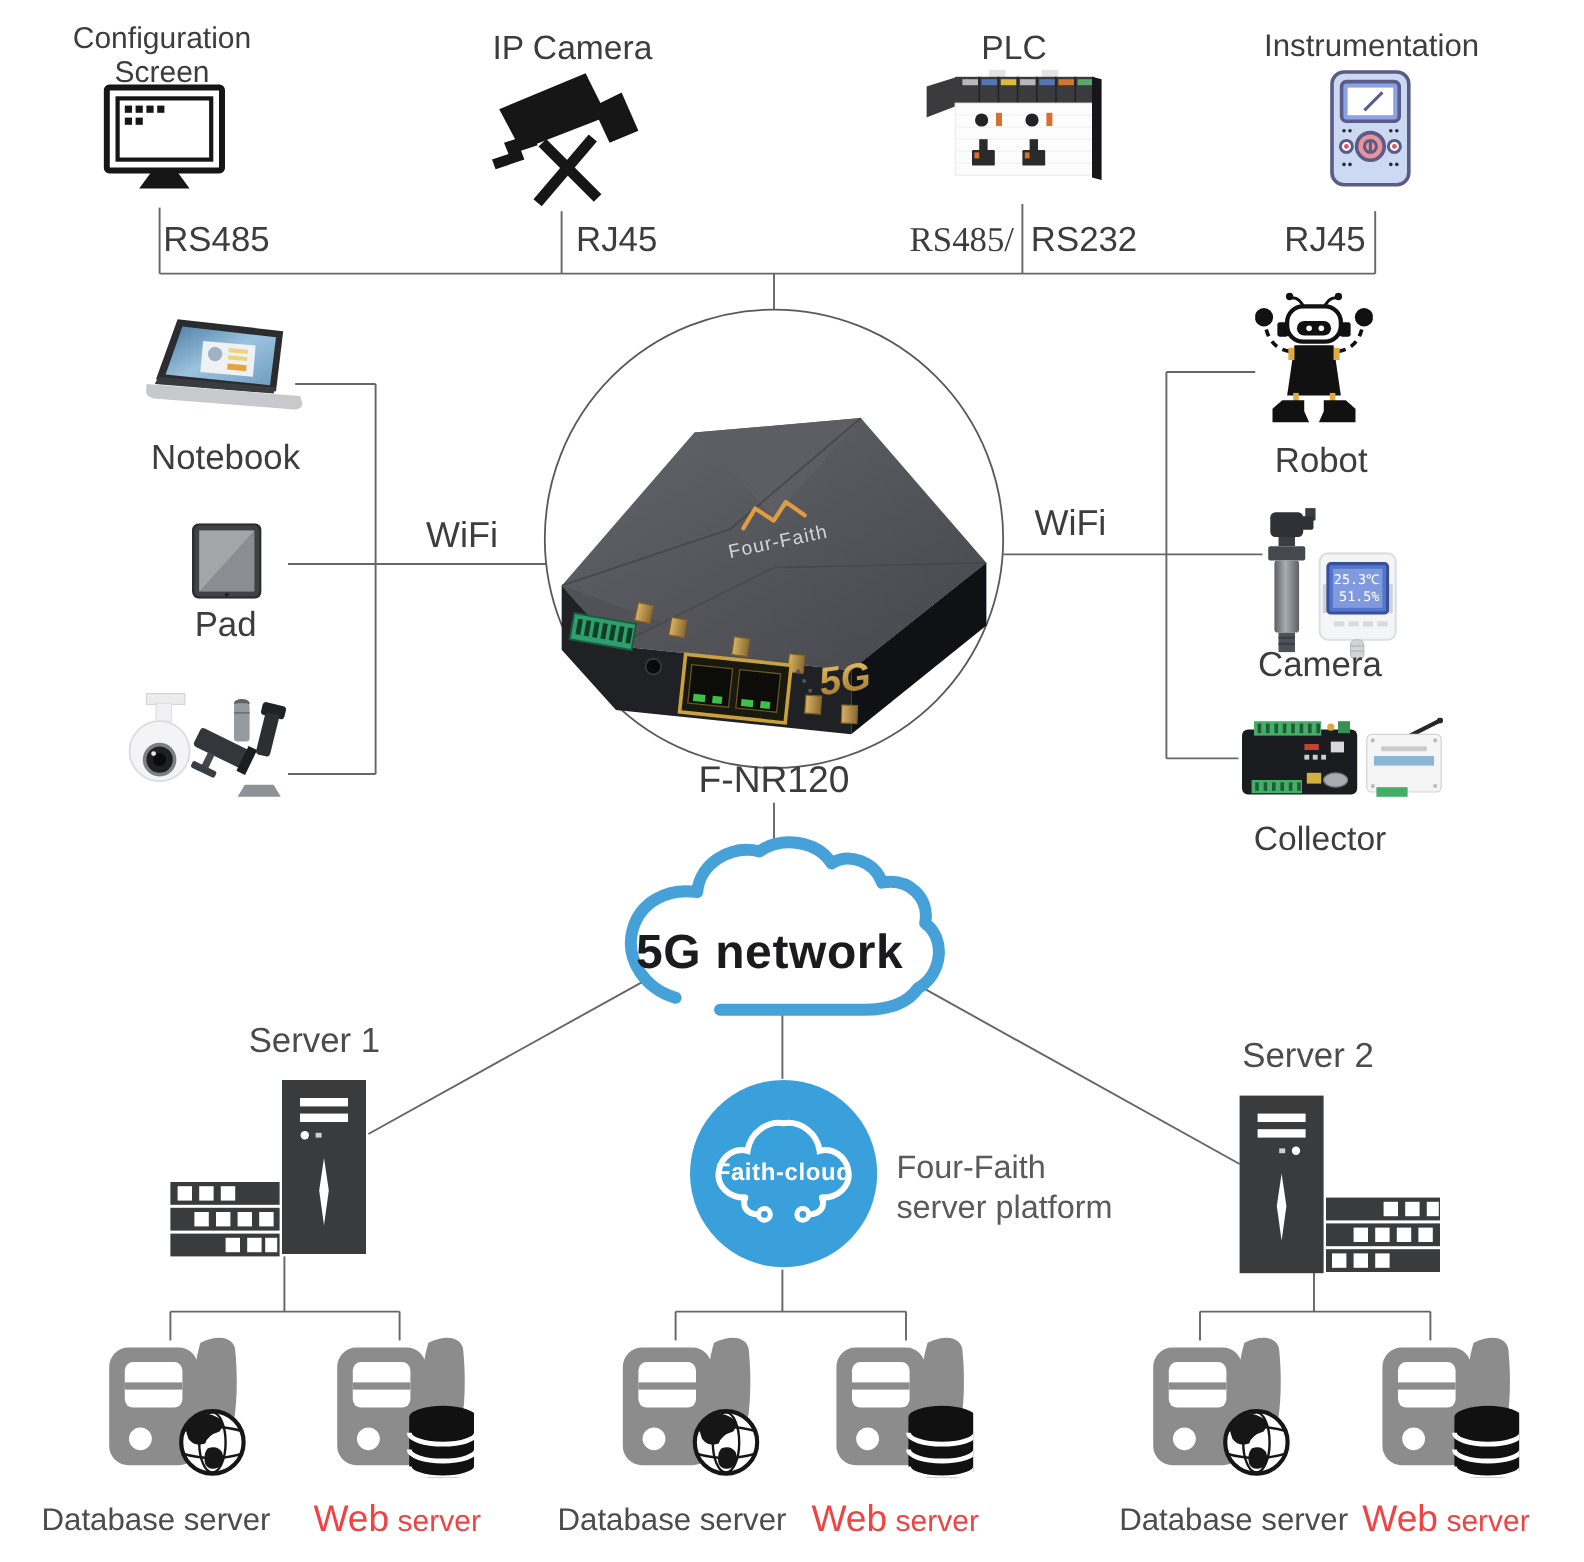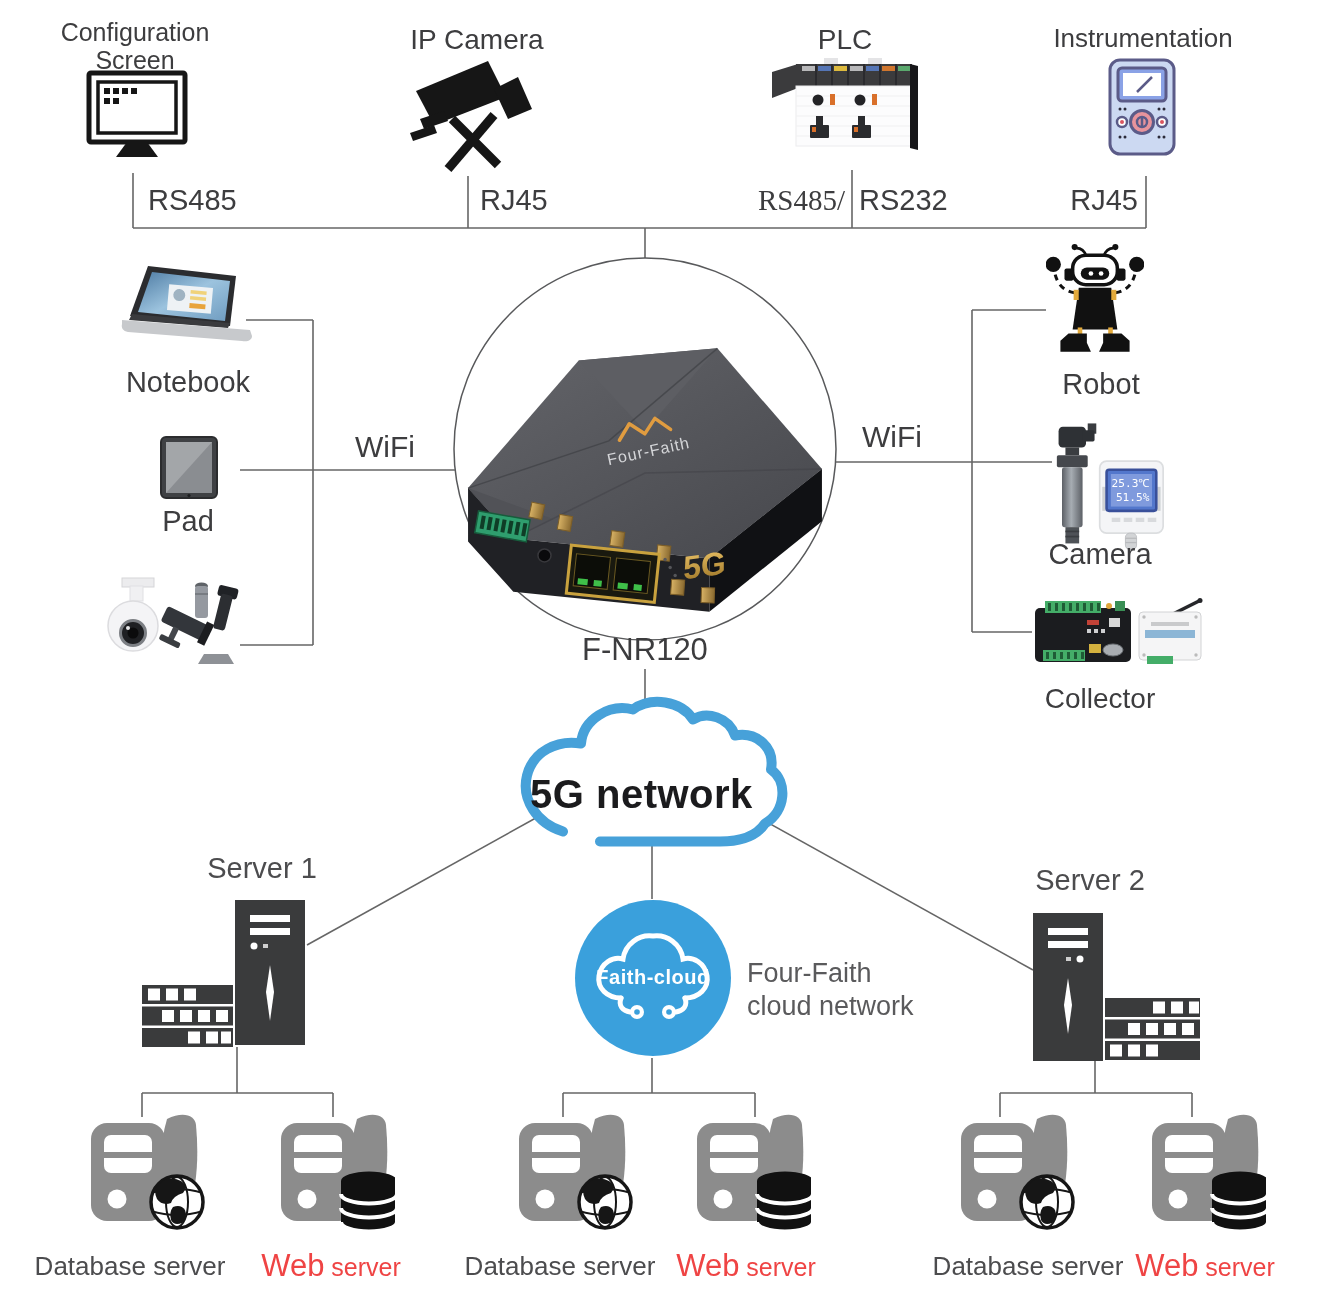--- a/index.html
+++ b/index.html
@@ -173,21 +173,21 @@
         <circle cx="59" cy="51" r="1.5"></circle>
           <circle cx="64" cy="51" r="1.5"></circle>
         <circle cx="20" cy="79" r="1.5"></circle>
           <circle cx="25" cy="79" r="1.5"></circle>
         <circle cx="59" cy="79" r="1.5"></circle>
           <circle cx="64" cy="79" r="1.5"></circle>
       </g>
     </svg>
   </div>
 
-  <div class="abs port" style="left:148px;top:184px;">RS485</div>
+  <div class="abs port" style="left:136px;top:184px;">RS485</div>
   <div class="abs port" style="left:480px;top:184px;">RJ45</div>
   <div class="abs" style="left:702px;top:184px;width:300px;display:flex;">
     <span class="port" style="flex:1;text-align:right;padding-right:7px;font-family:Liberation Serif, serif;">RS485/</span>
     <span class="port" style="flex:1;text-align:left;padding-left:7px;">RS232</span>
   </div>
   <div class="abs port" style="left:1040px;top:184px;width:98px;text-align:right;">RJ45</div>
 
   <div class="abs" style="left:118px;top:262px;width:138px;height:92px;">
     <svg width="138" height="92" viewBox="0 0 138 92">
       <defs>
@@ -452,21 +452,21 @@
       <path d="M112,100 C115,108 110,113 103,114" fill="none" stroke="#ffffff" stroke-width="5" stroke-linecap="round"></path>
       <circle cx="64" cy="114" r="7" fill="#ffffff"></circle>
         <circle cx="64" cy="114" r="2.8" fill="#3aa0dc"></circle>
       <circle cx="96" cy="114" r="7" fill="#ffffff"></circle>
         <circle cx="96" cy="114" r="2.8" fill="#3aa0dc"></circle>
     </svg>
   </div>
   <div class="abs badge-word" style="left:573px;top:966px;width:160px;">Faith-cloud</div>
   <div class="abs caption" style="left:747px;top:957px;width:240px;">
     <div>Four-Faith</div>
-    <div>cloud network</div>
+    <div>server platform</div>
   </div>
 
   <div class="abs lbl lbl-29 graylbl" style="left:182px;top:852px;width:160px;">Server 1</div>
   <div class="abs" style="left:140px;top:897px;width:200px;height:152px;">
     <svg width="200" height="152" viewBox="0 0 200 152">
       <rect x="95" y="3" width="70" height="145" fill="#3a3b3c"></rect>
       <rect x="110" y="18" width="40" height="7" fill="#fff"></rect>
       <rect x="110" y="31" width="40" height="7" fill="#fff"></rect>
       <circle cx="114" cy="49" r="3.5" fill="#fff"></circle>
       <rect x="123" y="47" width="5" height="4" fill="#cfcfcf"></rect>

